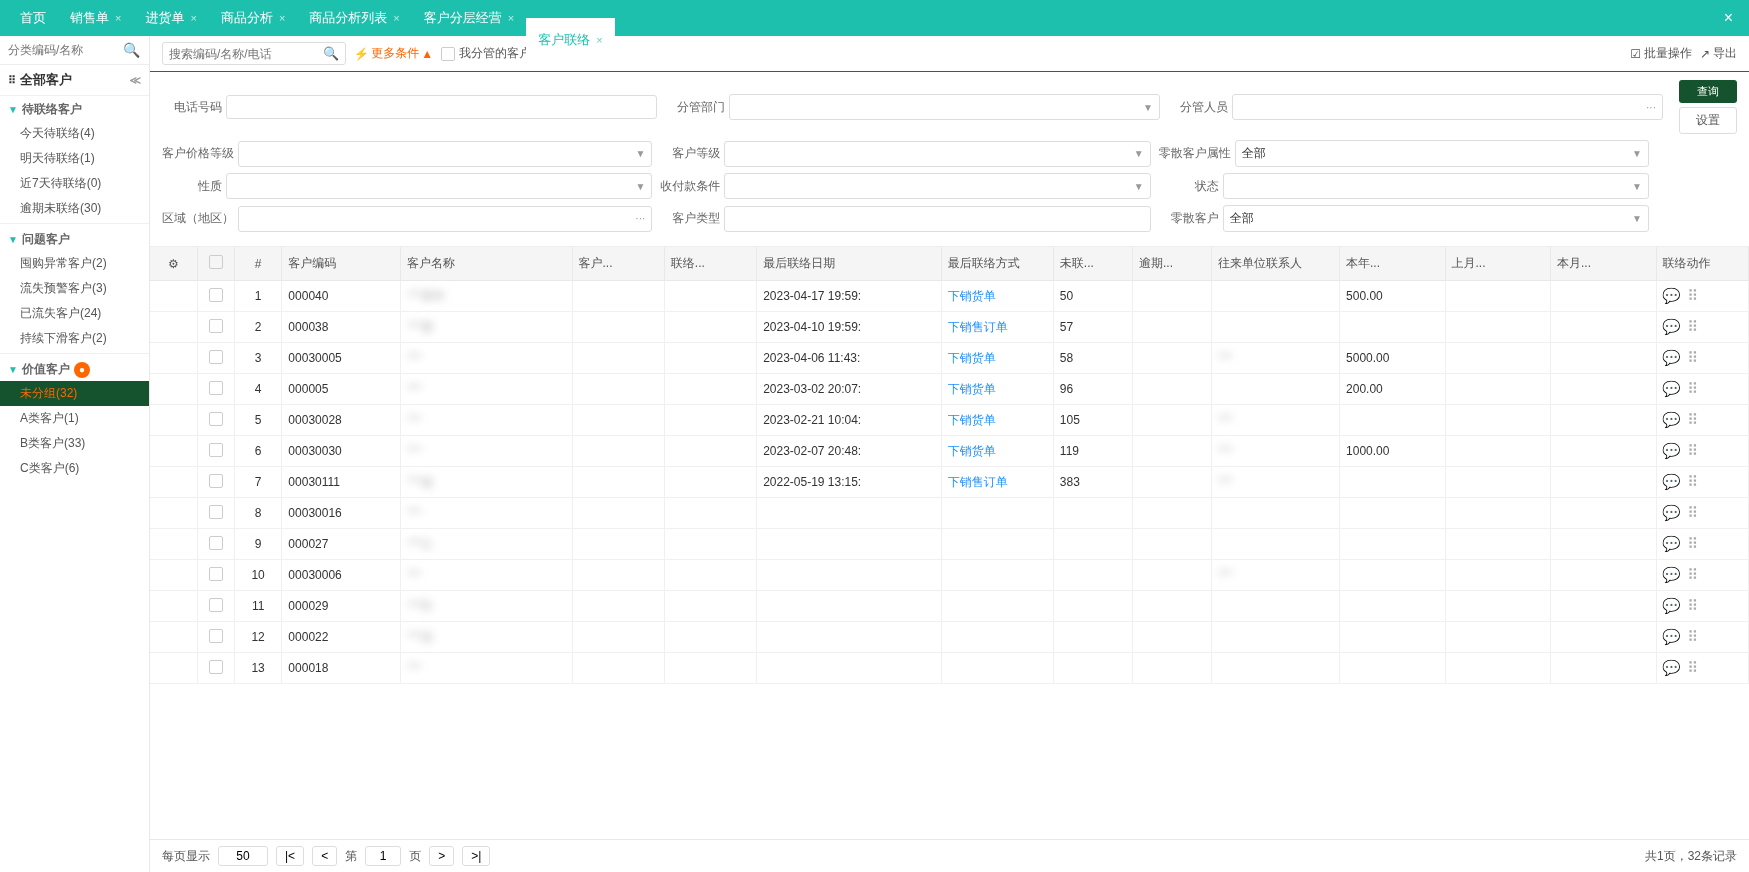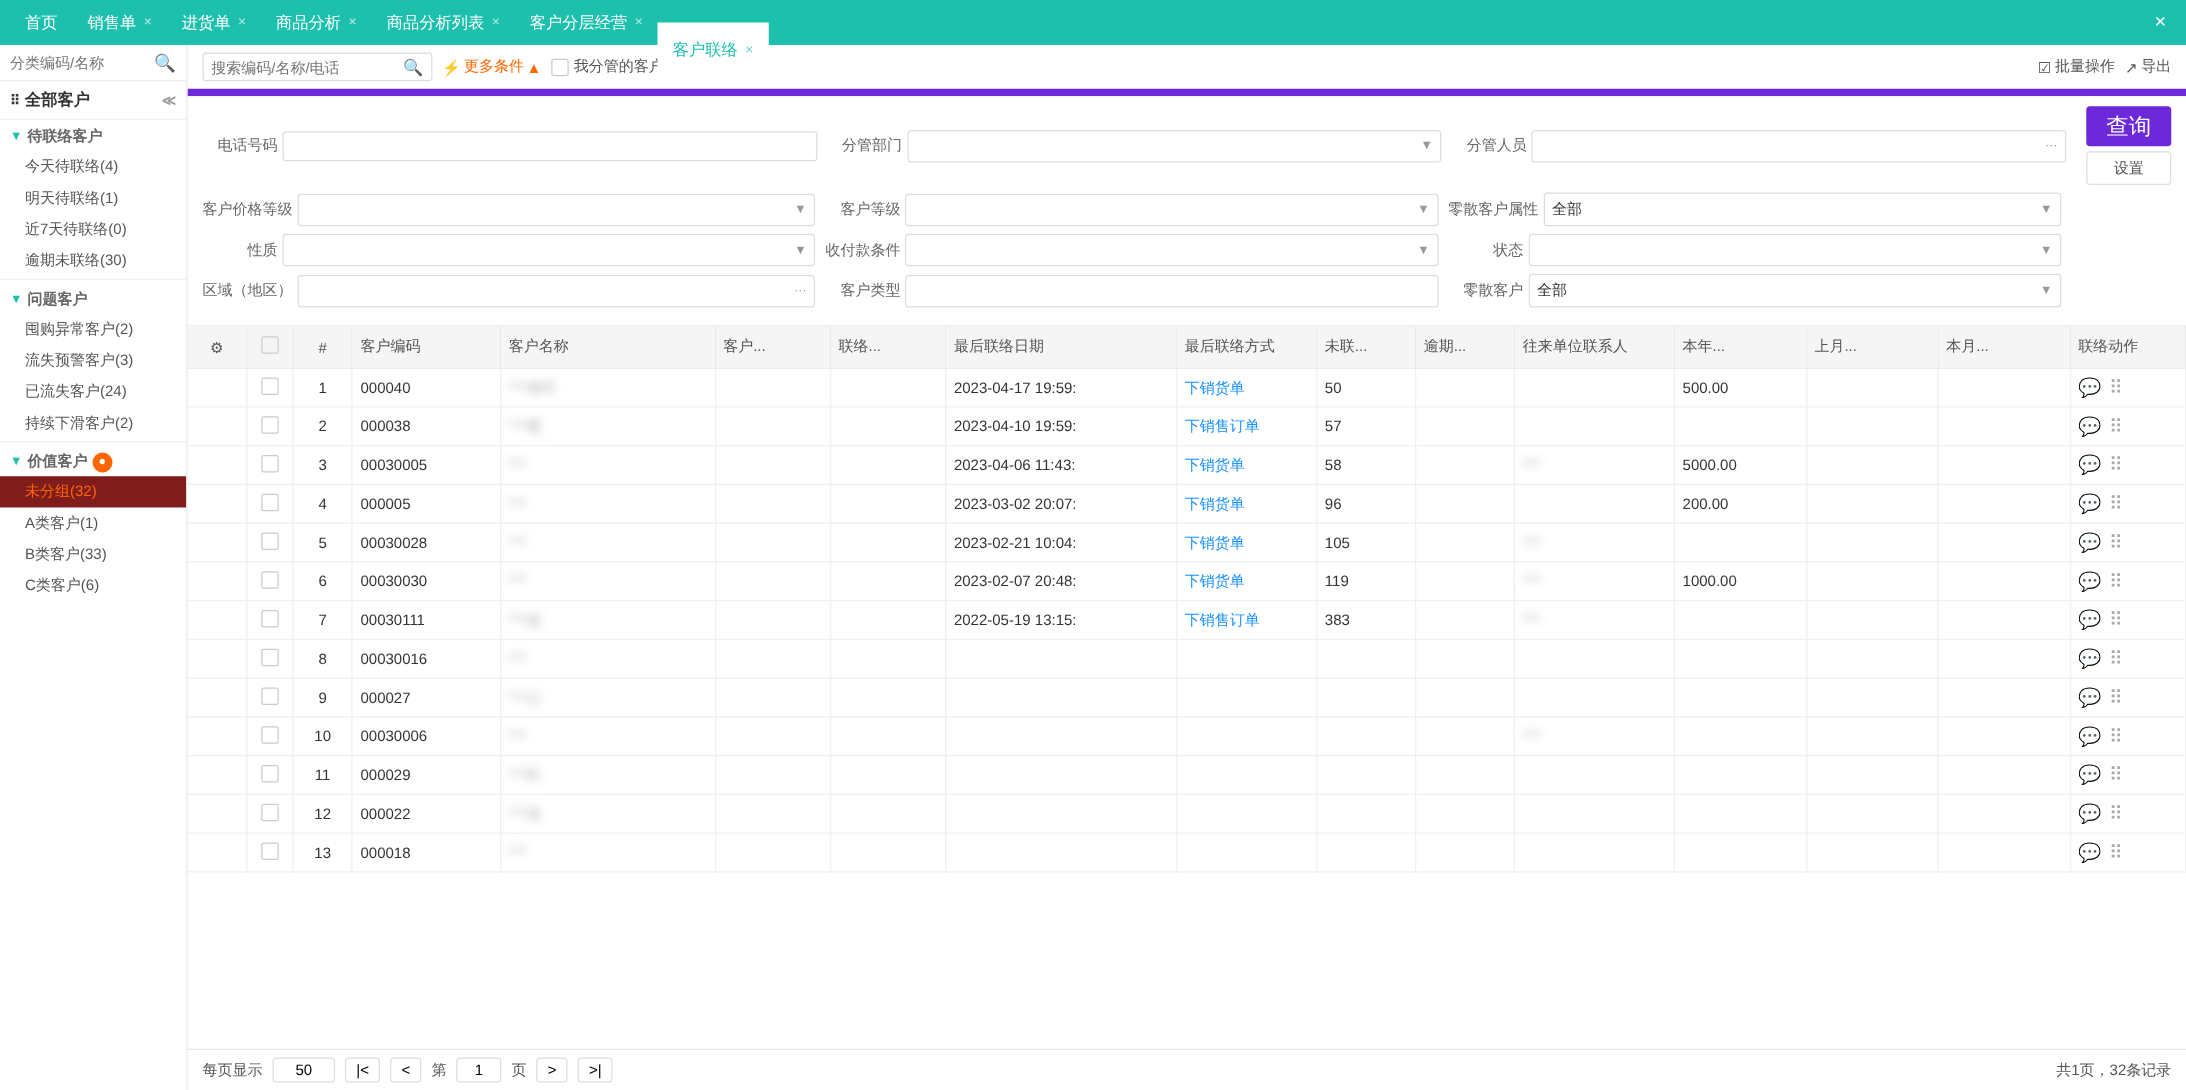--- a/index.html
+++ b/index.html
@@ -43,29 +43,29 @@
     
     .sidebar-group-label {
       padding: 5px 8px 3px; font-size: 12px; color: #666; font-weight: bold;
       display: flex; align-items: center;
     }
     .sidebar-group-label .triangle { margin-right: 4px; font-size: 10px; color: #1dbfad; }
     
     .sidebar-item {
       padding: 4px 8px 4px 20px; font-size: 12px; color: #555; cursor: pointer;
     }
-    .sidebar-item.active { background: #7f1d1d; color: #ff6600; }
+    .sidebar-item.active { background: #14532d; color: #ff6600; }
 
     
     .content-area { flex: 1; display: flex; flex-direction: column; overflow: hidden; }
 
     
     .filter-bar {
       background: white; padding: 6px 12px; display: flex; align-items: center;
-      border-bottom: 6px solid #6d28d9; gap: 8px; flex-wrap: wrap;
+      border-bottom: 1px solid #6d28d9; gap: 8px; flex-wrap: wrap;
     }
     .search-input-wrap {
       display: flex; align-items: center; border: 1px solid #ddd; border-radius: 3px;
       padding: 3px 6px; gap: 4px;
     }
     .search-input-wrap input { border: none; outline: none; font-size: 12px; width: 130px; }
     .search-icon { color: #999; font-size: 13px; cursor: pointer; }
     .filter-more { color: #ff6600; cursor: pointer; display: flex; align-items: center; gap: 2px; }
     .my-customer-check { display: flex; align-items: center; gap: 4px; color: #555; cursor: pointer; }
     .toolbar-right { margin-left: auto; display: flex; align-items: center; gap: 8px; }
@@ -83,22 +83,22 @@
       font-size: 12px; outline: none;
     }
     .filter-select {
       flex: 1; border: 1px solid #ddd; border-radius: 3px; padding: 4px 6px;
       font-size: 12px; background: white; outline: none; cursor: pointer;
       display: flex; align-items: center; justify-content: space-between; min-height: 26px;
     }
     .filter-select-arrow { color: #999; font-size: 10px; }
     .filter-actions { display: flex; flex-direction: column; gap: 4px; margin-left: 8px; }
     .btn-orange {
-      background: #6d28d9; color: white; border: none; border-radius: 3px;
-      padding: 4px 16px; cursor: pointer; font-size: 18px;
+      background: #14532d; color: white; border: none; border-radius: 3px;
+      padding: 4px 16px; cursor: pointer; font-size: 11px;
     }
     .btn-outline {
       background: white; color: #555; border: 1px solid #ddd; border-radius: 3px;
       padding: 4px 16px; cursor: pointer; font-size: 12px;
     }
 
     
     .table-container { flex: 1; overflow: auto; background: white; }
     table { width: 100%; border-collapse: collapse; font-size: 12px; }
     thead tr { background: #f5f5f5; position: sticky; top: 0; z-index: 10; }

